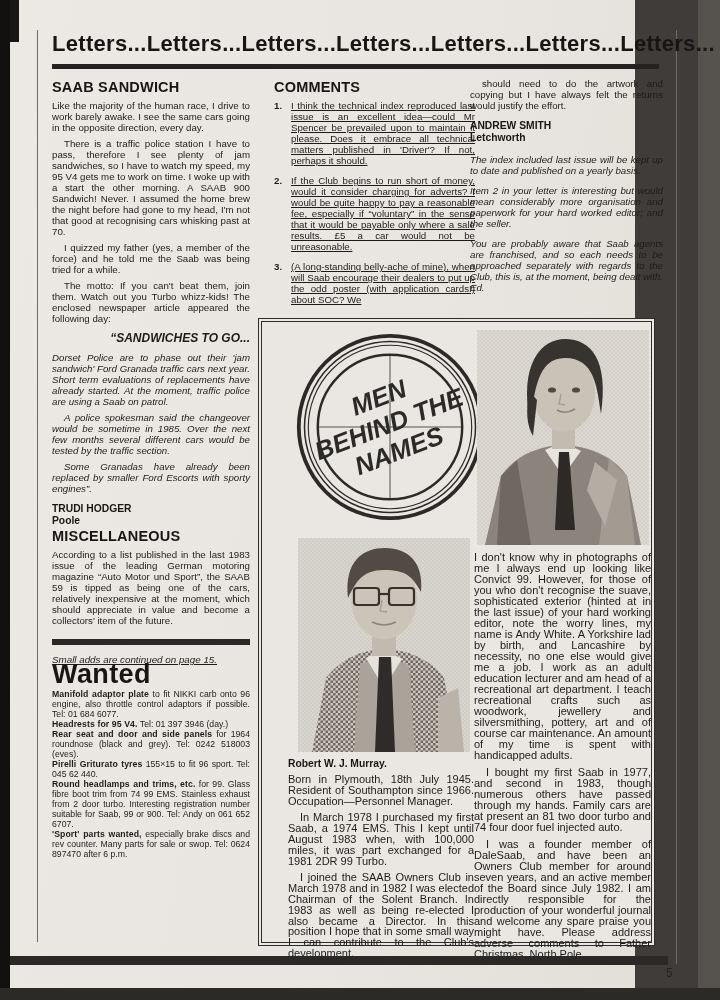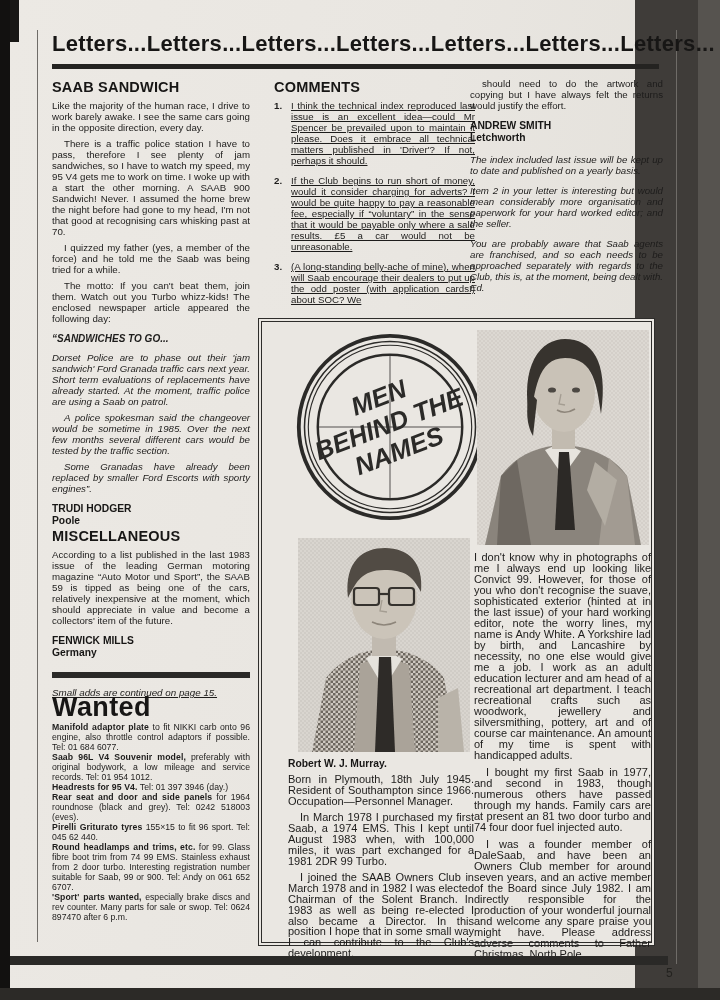--- a/index.html
+++ b/index.html
@@ -28,21 +28,21 @@
   #col1{left:42px;width:198px;}
   #col2{left:256px;width:201px;margin-left:8px;}
   #col3{left:460px;width:193px;}
 
   h2.sec{font-size:14.5px;margin:4px 0 7px;color:#171615;letter-spacing:.2px;}
   h2.sec.later{margin-top:0;}
   .col p{margin:0 0 5px;}
   .ind{text-indent:12px;}
   .sig{font-weight:bold;font-size:10.3px;line-height:12px;margin:9px 0 4px;color:#171615;}
   .sig div{text-align:left;}
-  .quote-head{font-weight:bold;font-style:italic;font-size:10px;margin:9px 0 8px;text-align:left;}
+  .quote-head{font-weight:bold;font-style:italic;font-size:12px;margin:9px 0 8px;text-align:right;}
   .quote p{font-style:italic;}
   .divider{height:6px;background:#2a2927;margin:13px 0 9px;}
   .note{font-style:italic;font-size:9.8px;margin:0 0 4px;text-align:left;text-decoration:underline;}
   .wanted-head{font-size:27px;font-weight:bold;letter-spacing:.4px;margin:2px 0 9px;color:#171615;}
   .ads{font-size:8.7px;line-height:10px;}
   .ads p{margin:0;}
   .ads b{letter-spacing:.1px;}
 
   .citem{display:flex;margin:0 0 9px;}
   .cnum{width:17px;font-weight:bold;flex:none;}
@@ -93,32 +93,27 @@
       <p class="ind">A police spokesman said the changeover would be sometime in 1985. Over the next few months several different cars would be tested by the traffic section.</p>
       <p class="ind">Some Granadas have already been replaced by smaller Ford Escorts with sporty engines”.</p>
     </div>
     <div class="sig">
       <div>TRUDI HODGER</div>
       <div>Poole</div>
     </div>
 
     <h2 class="sec later">MISCELLANEOUS</h2>
     <p>According to a list published in the last 1983 issue of the leading German motoring magazine “Auto Motor und Sport”, the SAAB 59 is tipped as being one of the cars, relatively inexpensive at the moment, which should appreciate in value and become a collectors' item of the future.</p>
-    <div class="sig">
-      <div>FENWICK MILLS</div>
-      <div>Germany</div>
-    </div>
 
     <div class="divider"></div>
     <div class="note">Small adds are continued on page 15.</div>
     <div class="wanted-head">Wanted</div>
 
     <div class="ads">
       <p><b>Manifold adaptor plate</b><span> to fit NIKKI carb onto 96 engine, also throttle control adaptors if possible. Tel: 01 684 6077.</span></p>
-      <p><b>Saab 96L V4 Souvenir model,</b><span> preferably with original bodywork, a low mileage and service records. Tel: 01 954 1012.</span></p>
       <p><b>Headrests for 95 V4.</b><span> Tel: 01 397 3946 (day.)</span></p>
       <p><b>Rear seat and door and side panels</b><span> for 1964 roundnose (black and grey). Tel: 0242 518003 (eves).</span></p>
       <p><b>Pirelli Griturato tyres</b><span> 155×15 to fit 96 sport. Tel: 045 62 440.</span></p>
       <p><b>Round headlamps and trims, etc.</b><span> for 99. Glass fibre boot trim from 74 99 EMS. Stainless exhaust from 2 door turbo. Interesting registration number suitable for Saab, 99 or 900. Tel: Andy on 061 652 6707.</span></p>
       <p><b>'Sport' parts wanted,</b><span> especially brake discs and rev counter. Many parts for sale or swop. Tel: 0624 897470 after 6 p.m.</span></p>
     </div>
   </div>
 
   <div class="col" id="col2">
     <h2 class="sec">COMMENTS</h2>

